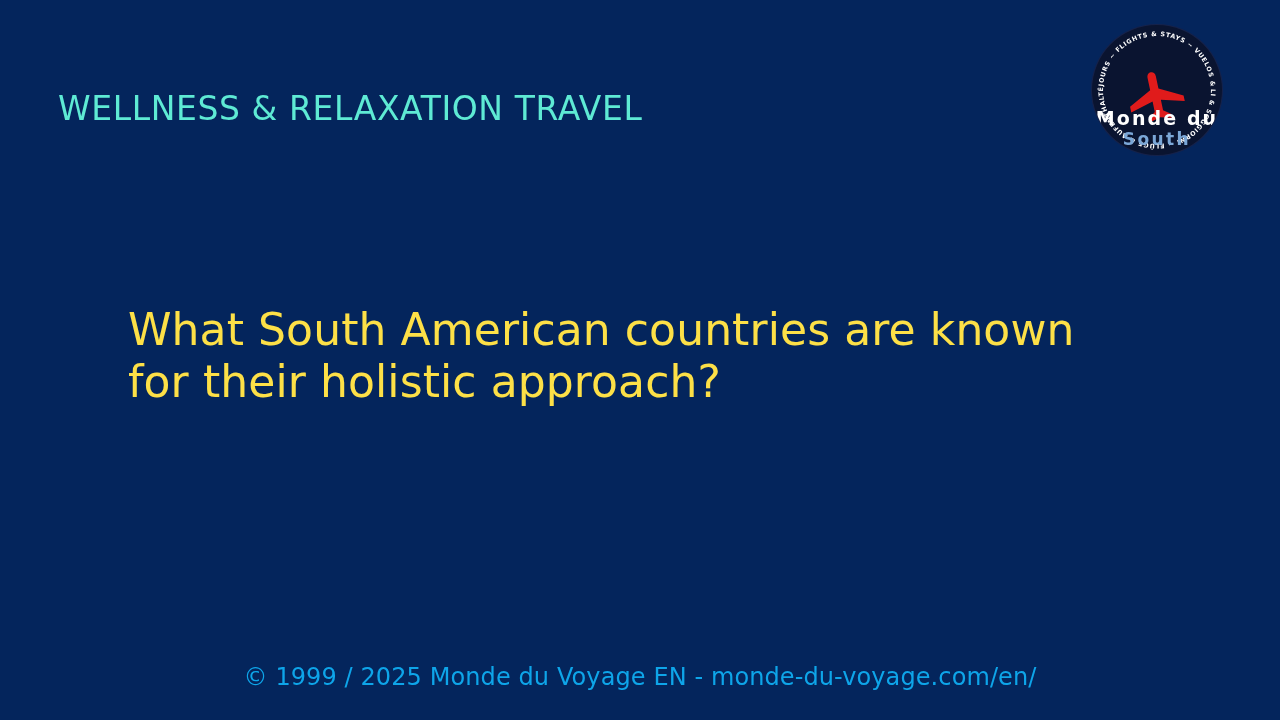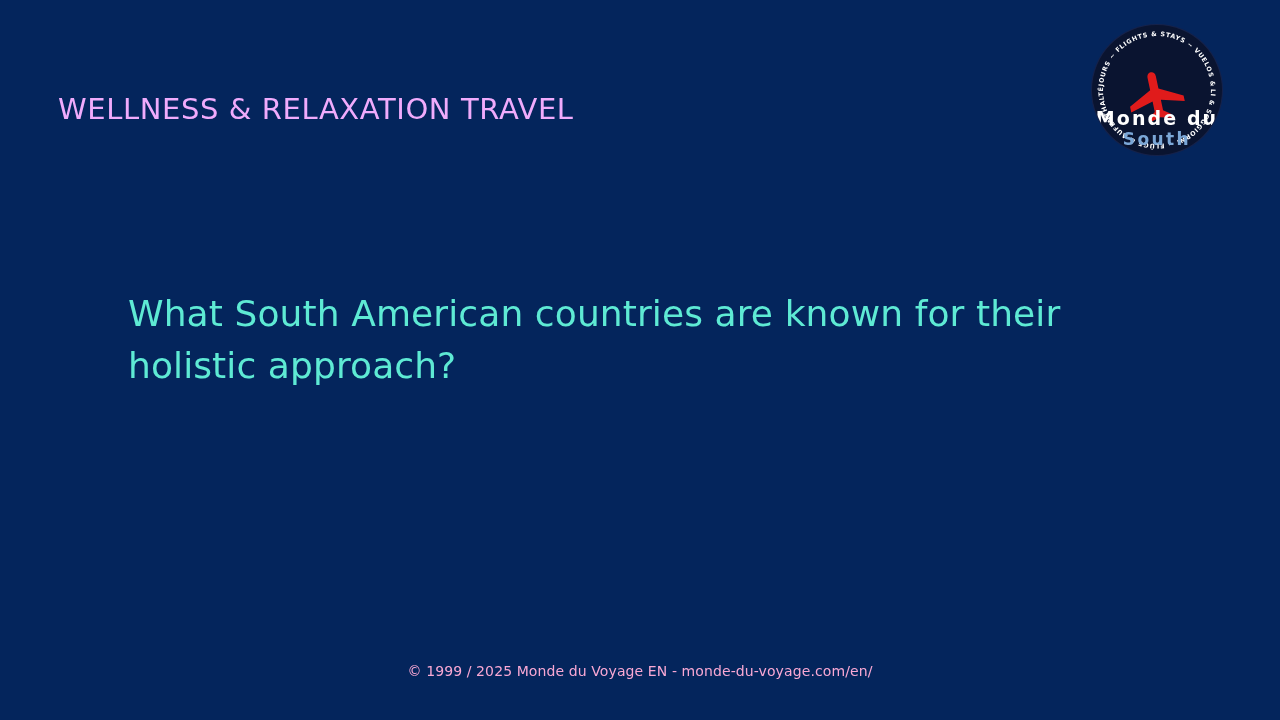--- a/index.html
+++ b/index.html
@@ -22,24 +22,24 @@
     background: #04255c;
     box-sizing: border-box;
   }
 
   
   .slide-title {
     position: absolute;
     left: 58px;
     top: 89px;
     font-family: "DejaVu Sans", sans-serif;
-    font-size: 29px;
+    font-size: 33px;
     font-weight: 400;
     letter-spacing: 0.6px;
-    color: #f0abfc;
+    color: #5eead4;
     white-space: nowrap;
     line-height: 40px;
   }
 
   
   .logo-badge {
     position: absolute;
     left: 1092px;
     top: 25px;
     width: 130px;
@@ -94,41 +94,41 @@
     font-size: 17px;
     font-weight: 700;
     letter-spacing: 2.4px;
     color: #7ba7d7;
   }
 
   
   .question {
     position: absolute;
     left: 128px;
-    top: 288px;
+    top: 304px;
     width: 1000px;
     font-family: "DejaVu Sans", sans-serif;
-    font-size: 36px;
+    font-size: 44px;
     font-weight: 400;
     line-height: 52px;
-    color: #5eead4;
+    color: #fde047;
     letter-spacing: 0.1px;
   }
 
   
   .footer {
     position: absolute;
     left: 0;
     right: 0;
     top: 663px;
     text-align: center;
     font-family: "DejaVu Sans", sans-serif;
-    font-size: 14px;
+    font-size: 24px;
     font-weight: 400;
-    color: #f9a8d4;
+    color: #0ea5e9;
     letter-spacing: 0.1px;
   }
 </style>
 </head>
 <body>
 
 <div class="slide">
 
   <div class="slide-title">WELLNESS &amp; RELAXATION TRAVEL</div>
 

